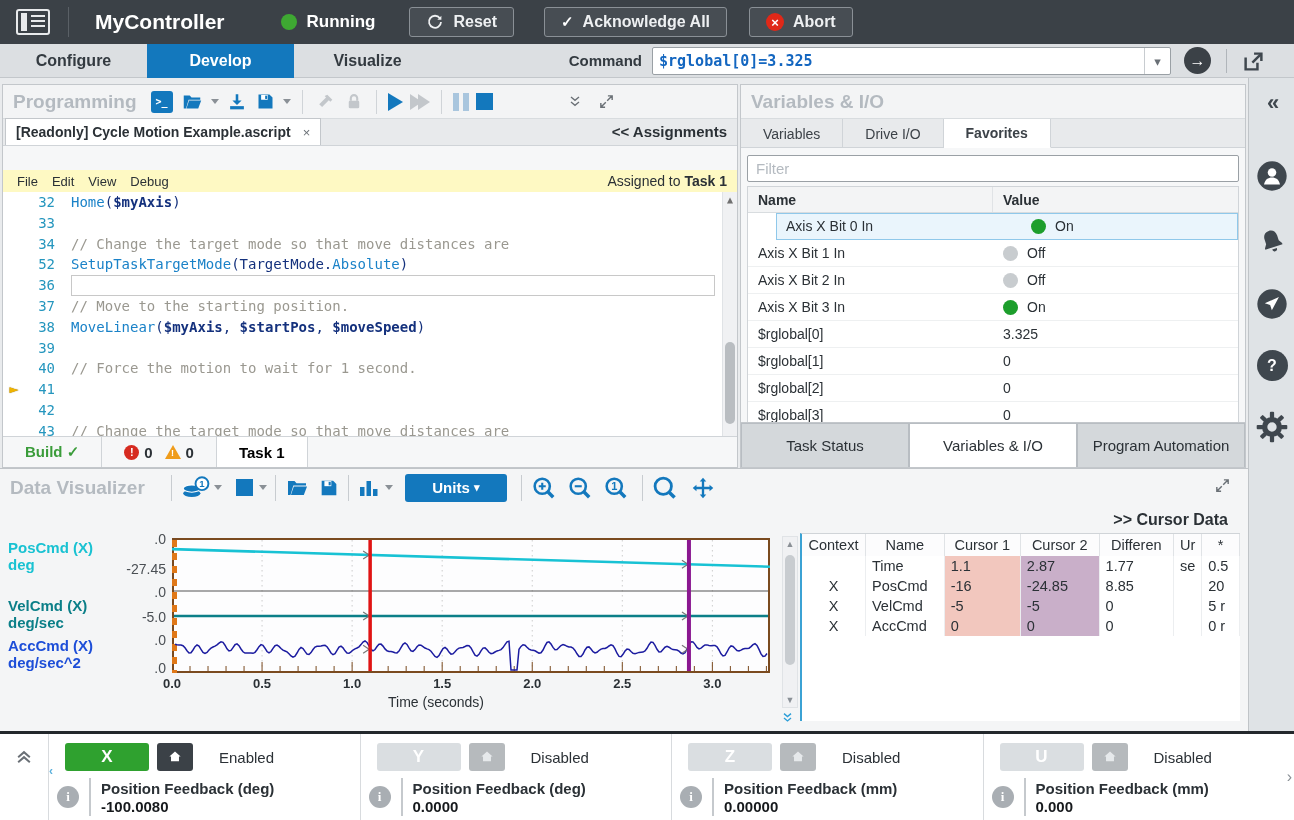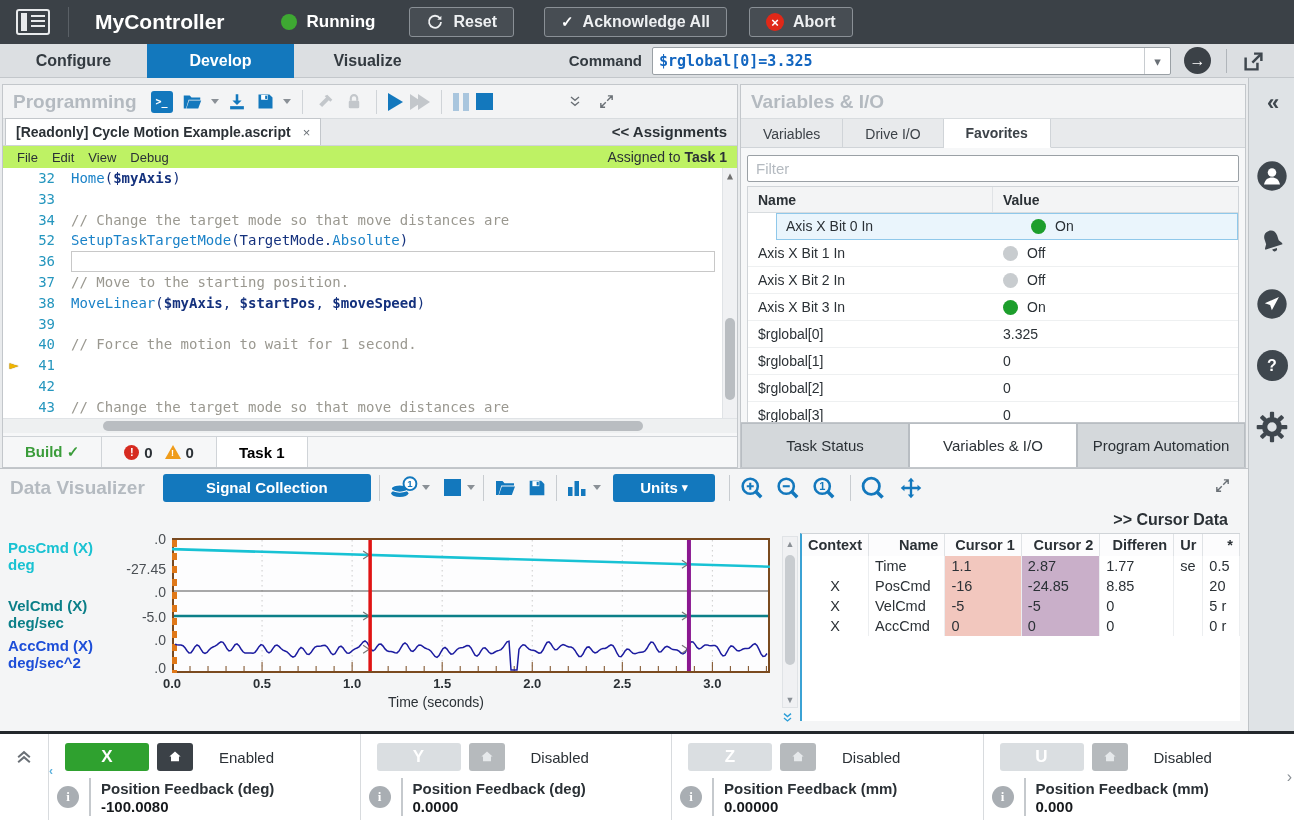--- a/index.html
+++ b/index.html
@@ -47,21 +47,21 @@
 .ff i { width:0; height:0; border-top:8px solid transparent; border-bottom:8px solid transparent; border-left:12px solid #c3c7cb; }
 .pause { display:flex; gap:4px; }
 .pause i { width:6px; height:18px; background:#a9c6de; }
 .stop { width:17px; height:17px; background:#1378bd; }
 
 
 .p-tabs { height:27px; background:#e8eaec; border-bottom:1px solid #d0d4d8; display:flex; align-items:flex-end; position:relative; }
 .file-tab { height:27px; background:#fff; border:1px solid #c3c7cb; border-bottom:0; display:flex; align-items:center; padding:0 10px; font-size:14px; font-weight:bold; color:#2b3136; margin-left:2px; cursor:pointer; }
 .file-tab .close { margin-left:12px; color:#6a7076; font-weight:normal; font-size:13px; cursor:pointer; }
 .assign-link { position:absolute; right:10px; top:4px; font-size:15px; font-weight:bold; color:#2b3136; cursor:pointer; }
-.p-menu { height:22px; display:flex; align-items:center; position:relative; background:#bef264; }
+.p-menu { height:22px; display:flex; align-items:center; position:relative; background:#fef9c3;margin-top:24px; }
 .menu-item { font-size:13px; color:#2b3136; margin-left:14px; cursor:pointer; }
 .assigned { position:absolute; right:10px; font-size:14px; color:#2b3136; }
 .assigned b { font-weight:bold; }
 
 
 .editor { position:relative; height:250px; background:#fff; overflow:hidden; font-family:"DejaVu Sans Mono", monospace; font-size:14px; }
 .eline { display:flex; height:20.8px; line-height:20.8px; }
 .eline .bp { width:22px; flex:0 0 22px; text-align:center; }
 .eline .num { width:46px; flex:0 0 46px; text-align:right; padding-right:16px; color:#2596be; }
 .eline .code { flex:1; margin-right:22px; color:#14317d; white-space:pre; }
@@ -123,21 +123,21 @@
 .xtick { position:absolute; font-size:13px; font-weight:600; color:#2b3136; width:40px; text-align:center; }
 .xlabel { position:absolute; font-size:14px; color:#2b3136; }
 .chart-svg { position:absolute; left:172px; top:69px; }
 .mid-scroll { position:absolute; left:782px; top:67px; width:16px; height:172px; background:#f0f1f3; border:1px solid #e0e3e6; }
 .mid-scroll .thumb { position:absolute; left:2px; top:18px; width:10px; height:110px; background:#c8ccd0; border-radius:5px; }
 .mid-scroll .a { position:absolute; left:0; right:0; text-align:center; color:#8a9096; font-size:9px; }
 
 
 .cursor-panel { position:absolute; left:800px; top:64px; width:440px; height:188px; background:#fff; border-left:2px solid #3ba2d4; border-top:1px solid #d0d4d8; overflow:hidden; }
 .ct-table { border-collapse:collapse; font-size:14.5px; color:#2b3136; table-layout:fixed; }
-.ct-table th { font-weight:bold; text-align:right; padding:3px 6px; border-right:1px solid #e0e3e6; white-space:nowrap; overflow:hidden; background:#fcfcfd; }
+.ct-table th { font-weight:normal; text-align:center; padding:3px 6px; border-right:1px solid #e0e3e6; white-space:nowrap; overflow:hidden; background:#fcfcfd; }
 .ct-table td { padding:2px 6px; border-right:1px solid #eceef0; white-space:nowrap; overflow:hidden; }
 .ct-table td.c1 { background:#f2c7be; }
 .ct-table td.c2 { background:#c9afc9; }
 .ct-table td.ctx { text-align:center; }
 
 
 .axesbar { position:absolute; left:0; top:731px; width:1294px; height:89px; background:#fff; border-top:3px solid #23282c; display:flex; }
 .ax-chev-col { width:48px; display:flex; align-items:flex-start; justify-content:center; padding-top:14px; position:relative; }
 .ax-card { flex:1; border-left:1px solid #d8dbde; padding-top:9px; position:relative; }
 .ax-row1 { display:flex; align-items:center; margin-left:16px; }
@@ -480,21 +480,20 @@
           <rect x="10.5" y="1.2" width="3" height="4.6" rx="0.7" fill="#3f474e" transform="rotate(225 12 12)"></rect>
           <rect x="10.5" y="1.2" width="3" height="4.6" rx="0.7" fill="#3f474e" transform="rotate(270 12 12)"></rect>
           <rect x="10.5" y="1.2" width="3" height="4.6" rx="0.7" fill="#3f474e" transform="rotate(315 12 12)"></rect>
         </svg>
     </div>
   </div>
 
   <div class="vis">
     <div class="vis-toolbar">
       <span class="vis-title">Data Visualizer</span>
-      <button class="blue-btn" style="width:208px;border:0">Signal Collection</button>
       <span class="vt-sep"></span>
       <span class="icon-btn">
         <svg width="30" height="26" viewBox="0 0 28 24">
             <ellipse cx="11" cy="17" rx="8" ry="3.4" fill="#1378bd"></ellipse>
             <ellipse cx="11" cy="12.5" rx="8" ry="3.4" fill="#1378bd" stroke="#fff" stroke-width="1"></ellipse>
             <circle cx="20.5" cy="8" r="6" fill="#fff" stroke="#1378bd" stroke-width="1.8"></circle>
             <text x="20.5" y="11.2" text-anchor="middle" font-size="9" font-weight="bold" fill="#1378bd">1</text>
           </svg>
       </span>
       <span class="caret" style="margin-left:4px"></span>

